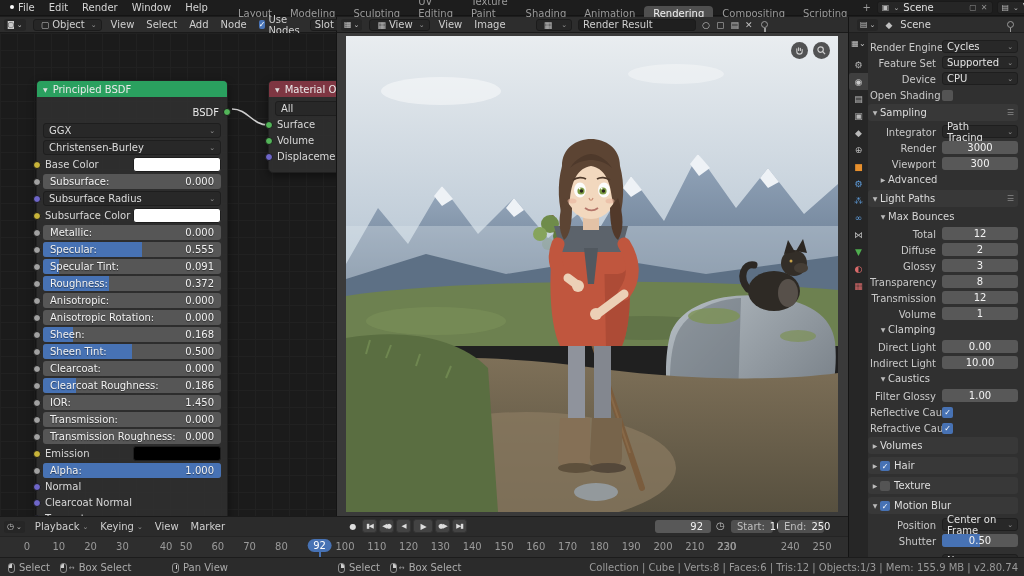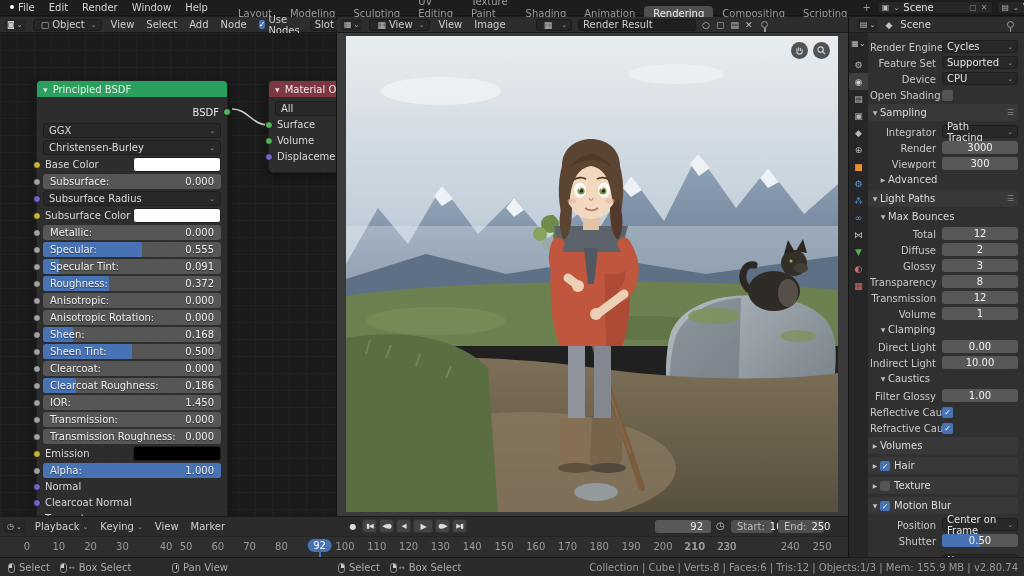--- a/index.html
+++ b/index.html
@@ -789,21 +789,21 @@
       <span class="tick-lbl" style="left: 376.8px;">110</span>
       <span class="tick-lbl" style="left: 408.6px;">120</span>
       <span class="tick-lbl" style="left: 440.4px;">130</span>
       <span class="tick-lbl" style="left: 472.2px;">140</span>
       <span class="tick-lbl" style="left: 504px;">150</span>
       <span class="tick-lbl" style="left: 535.8px;">160</span>
       <span class="tick-lbl" style="left: 567.6px;">170</span>
       <span class="tick-lbl" style="left: 599.4px;">180</span>
       <span class="tick-lbl" style="left: 631.2px;">190</span>
       <span class="tick-lbl" style="left: 663px;">200</span>
-      <span class="tick-lbl" style="left: 694.8px; font-weight: bold;">210</span>
+      <span class="tick-lbl" style="left: 694.8px;">210</span>
       <span class="tick-lbl" style="left: 726.6px;">220</span>
       <span class="tick-lbl" style="left: 727px;">230</span>
       <span class="tick-lbl" style="left: 790.2px;">240</span>
       <span class="tick-lbl" style="left: 822px;">250</span>
       <span id="cur-frame" style="left: 319.56px;">92</span>
       <span id="cur-line" style="left: 319.56px;"></span>
     </div>
 
   <div id="statusbar" class="abs">
     <span id="status-right">Collection  |  Cube  |  Verts:8  |  Faces:6  |  Tris:12  |  Objects:1/3  |  Mem: 155.9 MB  |  v2.80.74</span>

